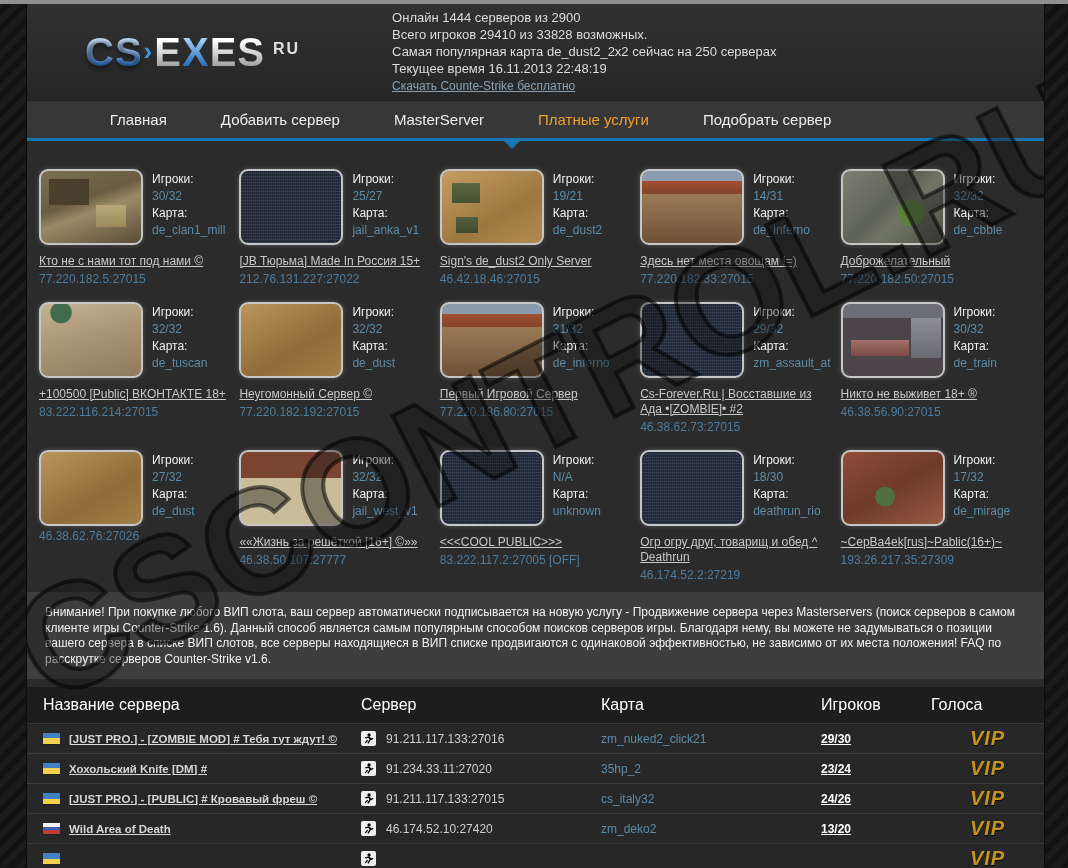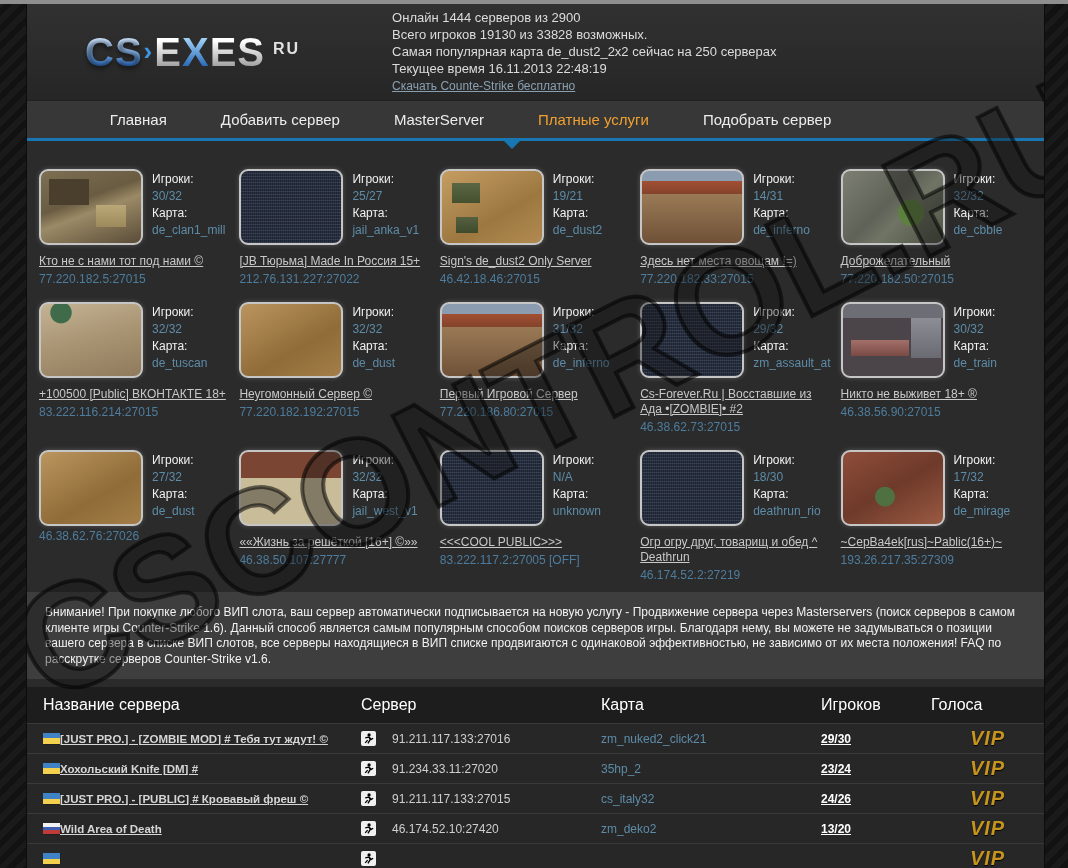--- a/index.html
+++ b/index.html
@@ -110,26 +110,26 @@
     font-size:12px; color:#f2f2f2; line-height:15.5px;
   }
   
   .srv-table { background:#242424; margin-top:8px; }
   .t-head, .t-row {
     display:grid; grid-template-columns:318px 240px 220px 110px 1fr;
     padding-left:16px; align-items:center;
   }
   .t-head { background:#1d1d1d; height:36px; font-size:16px; color:#ffffff; }
   .t-row { height:30px; border-top:1px solid #3a3a3a; font-size:12px; background:#272727; }
-  .name-cell { display:flex; align-items:flex-start; overflow:hidden; }
+  .name-cell { display:flex; align-items:flex-start; gap:9px; overflow:hidden; }
   .flag { width:17px; height:11px; flex:0 0 17px; box-shadow:0 0 1px #000; }
   .flag-ua { background:linear-gradient(#3f83c6 0 50%,#f3d04e 50% 100%); }
   .flag-ru { background:linear-gradient(#f2f2f2 0 34%,#3f5fb0 34% 67%,#c03a3a 67% 100%); }
   .row-link { color:#d6d6d6; font-weight:bold; font-size:11.5px; text-decoration:underline; white-space:nowrap; cursor:pointer; }
-  .srv-cell { display:flex; align-items:center; gap:16px; color:#cfcfcf; }
+  .srv-cell { display:flex; align-items:center; gap:10px; color:#cfcfcf; }
   .cs-ico { width:15px; height:15px; background:#f0f0f0; border-radius:2px; display:flex; align-items:center; justify-content:center; }
   .map-cell { color:#5d8ca8; }
   .players-cell a, .players-link { color:#ffffff; font-weight:bold; text-decoration:underline; cursor:pointer; }
   .vote-cell { justify-self:center; }
   .vip {
     color:#c7951e; font-weight:bold; font-style:italic; font-size:20px;
     letter-spacing:1px; text-shadow:0 1px 1px #000; cursor:pointer;
   }
 </style>
 </head>
@@ -138,21 +138,21 @@
 <div class="top-strip"></div>
 
 <div class="page">
 
   <div class="site-header">
     <div class="logo">
       <span class="p-cs">CS</span><span class="p-arrow">›</span><span class="p-e">E</span><span class="p-x">X</span><span class="p-es">ES</span><span class="p-ru">RU</span>
     </div>
     <div class="stats">
       <div>Онлайн 1444 серверов из 2900</div>
-      <div>Всего игроков 19130 из 33828 возможных.</div>
+      <div>Всего игроков 29410 из 33828 возможных.</div>
       <div>Самая популярная карта de_dust2_2x2 сейчас на 250 серверах</div>
       <div>Текущее время 16.11.2013 22:48:19</div>
       <span class="dl-link">Скачать Counte-Strike бесплатно</span>
     </div>
   </div>
 
   <div class="nav" id="nav">
 
   <div class="nav-item">Главная</div>
       <div class="nav-item">Добавить сервер</div>

